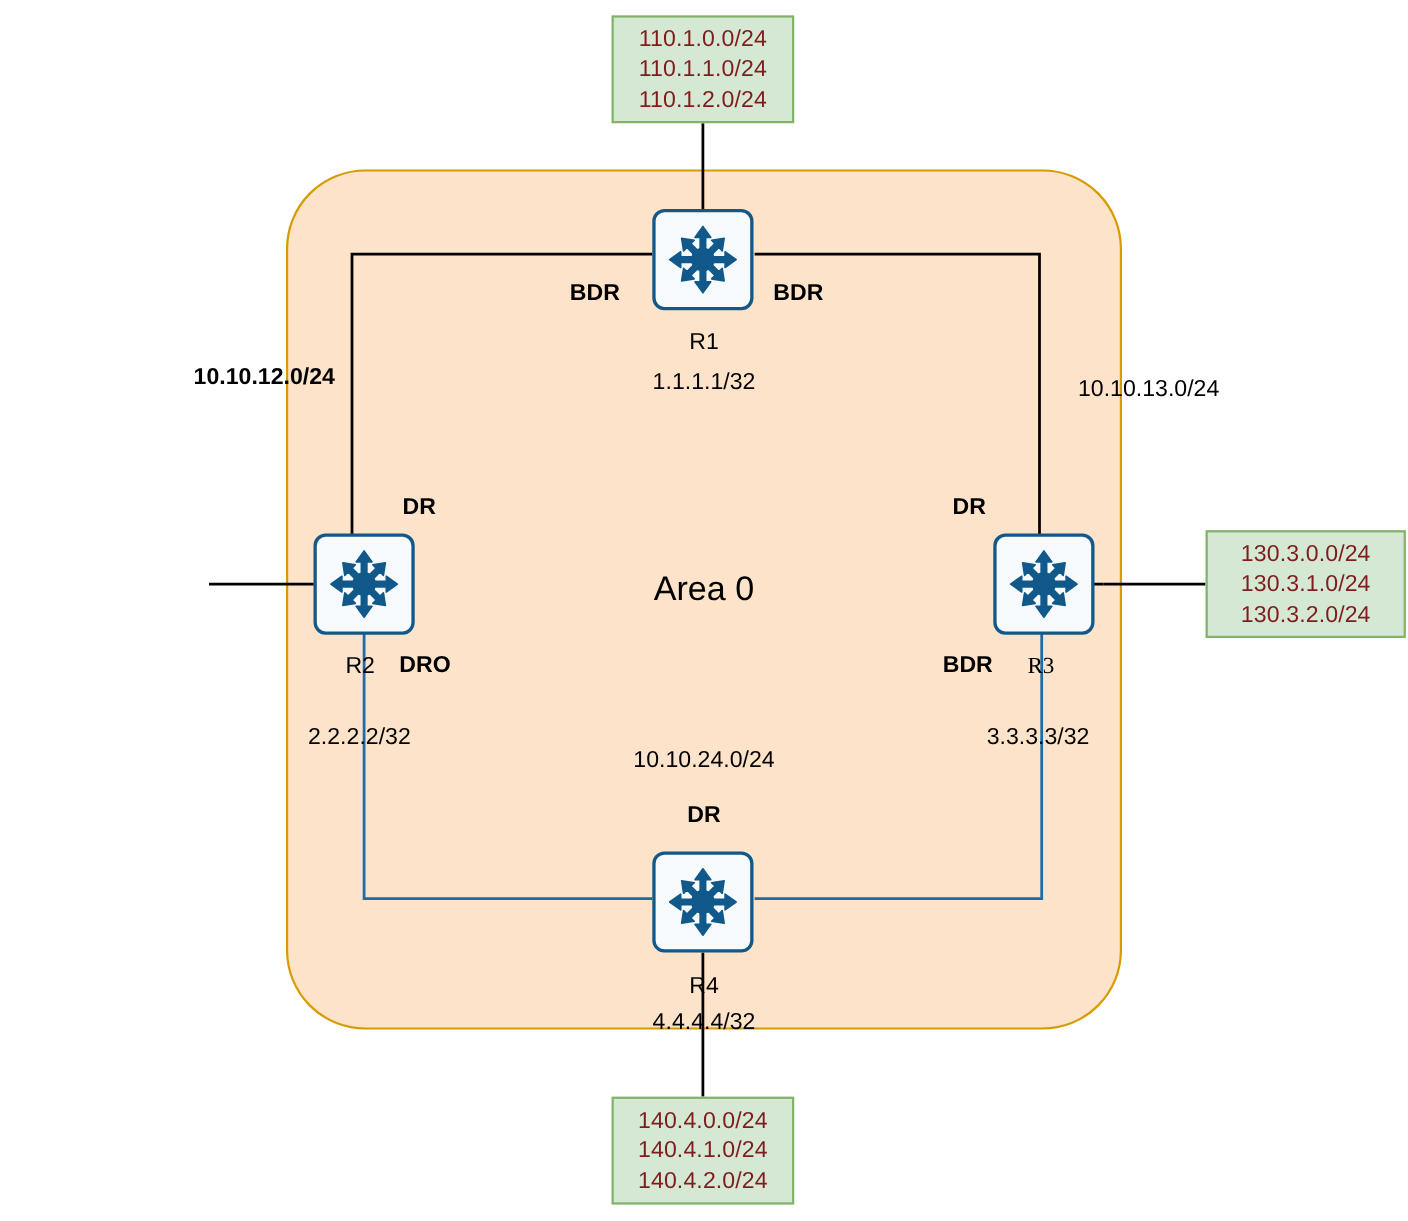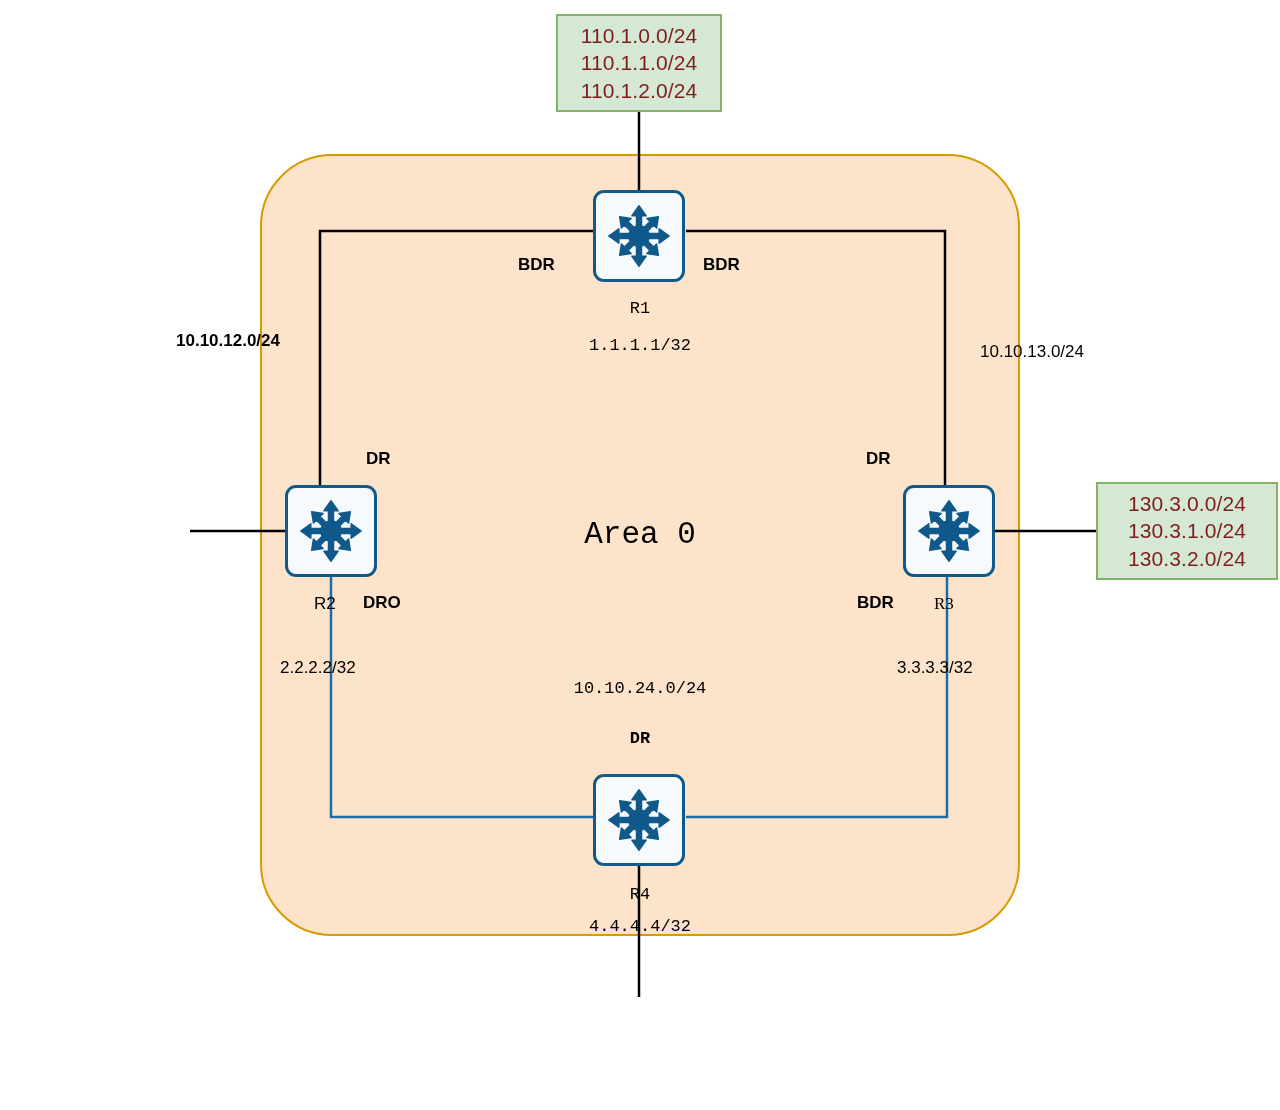--- a/index.html
+++ b/index.html
@@ -64,27 +64,27 @@
     display: flex;
     align-items: center;
     justify-content: center;
   }
   .router svg { display: block; }
 
   
   .label {
     position: absolute;
     color: #000000;
-    font-size: 17px;
+    font-size: 21px;
     white-space: nowrap;
     line-height: 1;
   }
   .label.bold { font-weight: bold; }
   .label.area-title { font-size: 31px; }
-  .label.center { transform: translateX(-50%); font-family: Liberation Mono, monospace; }
+  .label.center { transform: translateX(-50%); }
 </style>
 </head>
 <body>
 
 <div id="canvas">
 
   <div class="area-box" style="left:260px; top:154px; width:760px; height:782px;"></div>
 
   <svg class="layer" viewBox="0 0 1280 1110" width="1280" height="1110">
 
@@ -108,20 +108,25 @@
     <span>110.1.2.0/24</span>
   </div>
 
 
   <div class="net-box" style="left:1096px; top:482px; width:182px; height:98px;">
     <span>130.3.0.0/24</span>
     <span>130.3.1.0/24</span>
     <span>130.3.2.0/24</span>
   </div>
 
+  <div class="net-box" style="left:556px; top:997px; width:166px; height:98px;">
+    <span>140.4.0.0/24</span>
+    <span>140.4.1.0/24</span>
+    <span>140.4.2.0/24</span>
+  </div>
 
   <div class="router" style="left:593px; top:190px;">
     <span>
       <svg width="72" height="72" viewBox="0 0 100 100" aria-hidden="true">
         <g fill="#10598a" stroke="#10598a" stroke-width="2" stroke-linejoin="round">
           <circle cx="50" cy="50" r="15" stroke="none"></circle>
 
           <path d="M46.5 42 L46.5 22 L40 22 L50 8 L60 22 L53.5 22 L53.5 42 Z"></path>
 
           <path d="M46.5 58 L46.5 78 L40 78 L50 92 L60 78 L53.5 78 L53.5 58 Z"></path>

